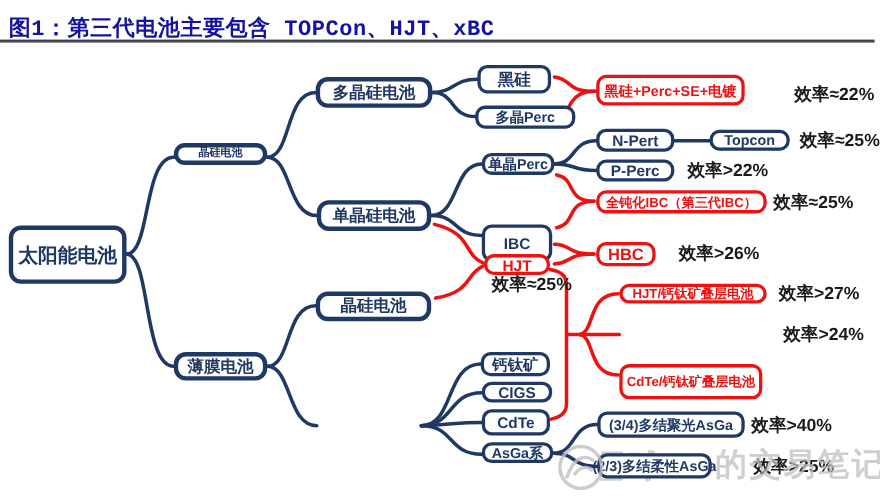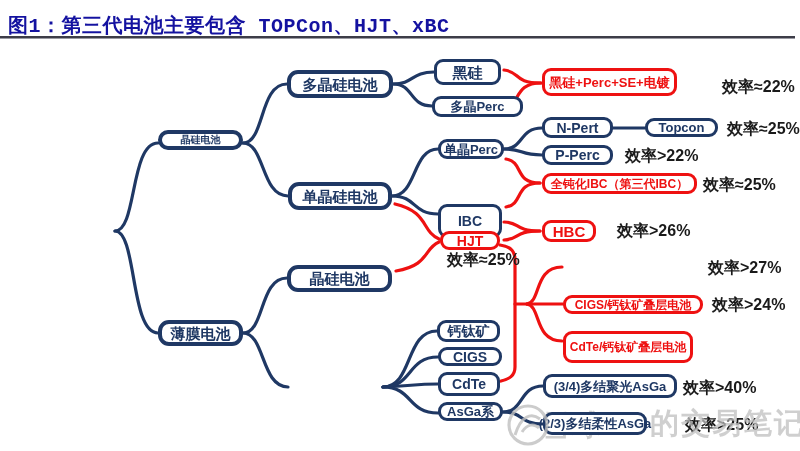--- a/index.html
+++ b/index.html
@@ -83,20 +83,21 @@
       <path d="M395,204 C429,212 421,231 439,239"></path>
       <path d="M396,271 C430,265 423,249 439,242"></path>
       <path d="M500,245 C512,247 515,252 515,260 L515,367 C515,376 509,379 501,381"></path>
       <path d="M515,304 L527,304"></path>
       <path d="M527,304 C541,302 534,267 562,267"></path>
       <path d="M527,304 L563,304"></path>
       <path d="M527,304 C541,306 534,341 562,341"></path>
     </g>
   </svg>
 
+  <div class="node big" style="left:8px;top:205px;width:107px;height:53px;font-size:18px">太阳能电池</div>
 
   <div class="node big" style="left:158px;top:130px;width:85px;height:20px;font-size:10px">晶硅电池</div>
   <div class="node big" style="left:158px;top:320px;width:85px;height:26px;font-size:15px">薄膜电池</div>
 
   <div class="node big" style="left:287px;top:70px;width:106px;height:28px;font-size:15px">多晶硅电池</div>
   <div class="node big" style="left:288px;top:182px;width:104px;height:28px;font-size:15px">单晶硅电池</div>
   <div class="node big" style="left:287px;top:265px;width:105px;height:27px;font-size:15px">晶硅电池</div>
 
   <div class="node" style="left:434px;top:59px;width:67px;height:26px;font-size:15px">黑硅</div>
   <div class="node" style="left:432px;top:96px;width:91px;height:21px;font-size:13px">多晶Perc</div>
@@ -107,21 +108,21 @@
   <div class="node" style="left:438px;top:347px;width:64px;height:19px;font-size:14px">CIGS</div>
   <div class="node" style="left:438px;top:372px;width:62px;height:24px;font-size:14px">CdTe</div>
   <div class="node" style="left:438px;top:402px;width:65px;height:19px;font-size:13px">AsGa系</div>
 
   <div class="node" style="left:542px;top:117px;width:71px;height:21px;font-size:14px">N-Pert</div>
   <div class="node" style="left:645px;top:118px;width:73px;height:19px;font-size:13px">Topcon</div>
   <div class="node" style="left:542px;top:145px;width:71px;height:20px;font-size:14px">P-Perc</div>
   <div class="node red" style="left:542px;top:68px;width:135px;height:28px;font-size:13px">黑硅+Perc+SE+电镀</div>
   <div class="node red" style="left:542px;top:173px;width:155px;height:21px;font-size:12px">全钝化IBC（第三代IBC）</div>
   <div class="node red" style="left:542px;top:220px;width:54px;height:22px;font-size:15px">HBC</div>
-  <div class="node red" style="left:563px;top:295px;width:140px;height:19px;font-size:12px">CIGS/钙钛矿叠层电池</div>
+  <div class="node red" style="left:563px;top:258px;width:134px;height:18px;font-size:12px">HJT/钙钛矿叠层电池</div>
   <div class="node red" style="left:563px;top:331px;width:130px;height:32px;font-size:12px">CdTe/钙钛矿叠层电池</div>
   <div class="node" style="left:543px;top:374px;width:134px;height:24px;font-size:13px">(3/4)多结聚光AsGa</div>
   <div class="node" style="left:543px;top:412px;width:104px;height:23px;font-size:13px">(2/3)多结柔性AsGa</div>
 
   <div class="eff" style="left:722px;top:79px">效率≈22%</div>
   <div class="eff" style="left:727px;top:121px">效率≈25%</div>
   <div class="eff" style="left:625px;top:148px">效率&gt;22%</div>
   <div class="eff" style="left:703px;top:177px">效率≈25%</div>
   <div class="eff" style="left:617px;top:223px">效率&gt;26%</div>
   <div class="eff" style="left:447px;top:252px">效率≈25%</div>

